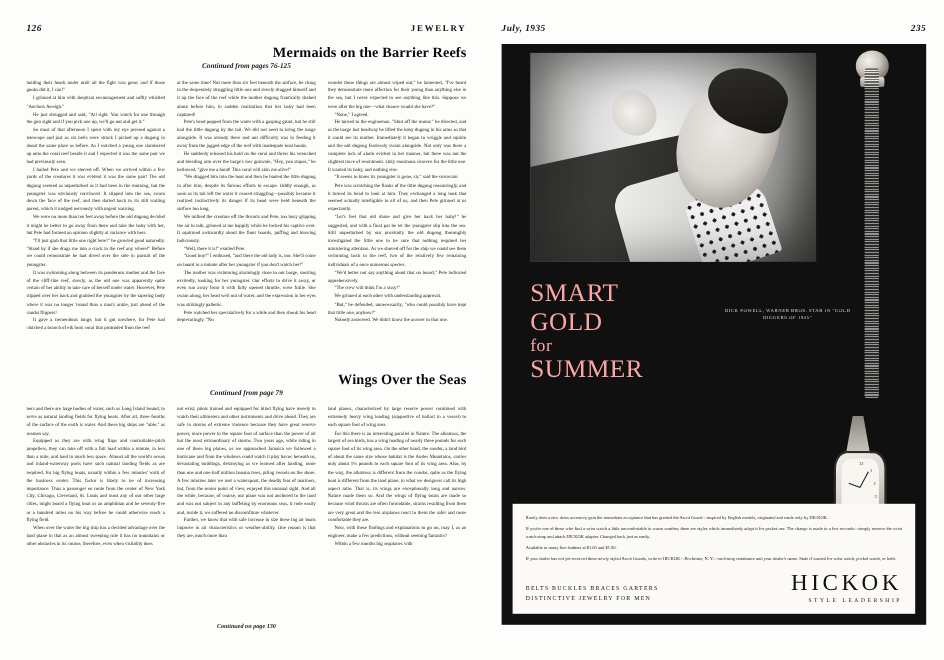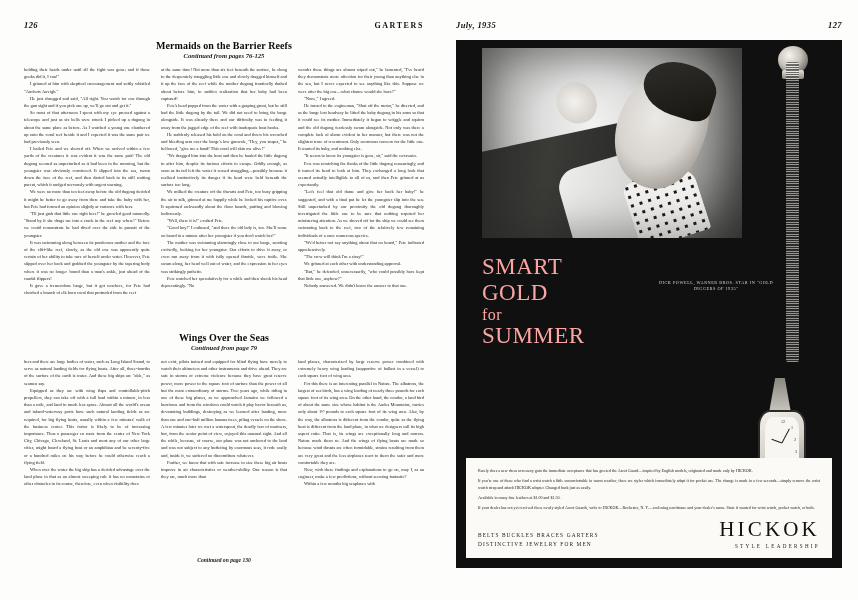--- a/index.html
+++ b/index.html
@@ -10,21 +10,21 @@
     overflow:hidden;
   }
   .spread{position:relative;width:858px;height:600px;display:flex;}
 
   
   .page-left{position:relative;width:446px;height:600px;background:#fdfdfb;box-sizing:border-box;padding:20px 22px 10px 24px;}
   .running-head{display:flex;justify-content:space-between;align-items:baseline;font-style:italic;font-weight:bold;font-size:8.5px;letter-spacing:.4px;color:#111;margin-bottom:10px;}
   .running-head .folio{font-style:italic;}
   .running-head .mag{font-style:normal;letter-spacing:1.6px;font-size:8px;}
 
-  .art-title{text-align:center;font-weight:bold;font-size:10px;letter-spacing:.1px;color:#0a0a0a;margin:2px 0 1px;}
+  .art-title{text-align:right;font-weight:bold;font-size:13px;letter-spacing:.1px;color:#0a0a0a;margin:2px 0 1px;}
   .art-sub{text-align:center;font-style:italic;font-weight:bold;font-size:6.6px;color:#1a1a1a;margin-bottom:7px;}
 
   .cols{column-count:3;column-gap:11px;}
   .cols p{
     margin:0;
     font-size:4.45px;
     line-height:1.62;
     text-align:justify;
     text-indent:6px;
     color:#23211f;
@@ -108,21 +108,21 @@
 </style>
 </head>
 <body>
 
 <div class="spread">
 
   <div class="page-left">
 
     <div class="running-head">
       <span class="folio">126</span>
-      <span class="mag">GARTERS</span>
+      <span class="mag">JEWELRY</span>
     </div>
 
     <div class="art-title">Mermaids on the Barrier Reefs</div>
     <div class="art-sub">Continued from pages 76-125</div>
 
     <div class="cols col-block">
       <p class="noind">holding their heads under until all the fight was gone; and if those gooks did it, I can!"</p>
       <p>I grinned at him with skeptical encouragement and softly whistled "Anchors Aweigh."</p>
       <p>He just shrugged and said, "All right. You watch for one through the gun sight and if you pick one up, we'll go out and get it."</p>
       <p>So most of that afternoon I spent with my eye pressed against a telescope and just as six bells were struck I picked up a dugong in about the same place as before. As I watched a young one clambered up onto the coral reef beside it and I expected it was the same pair we had previously seen.</p>
@@ -167,21 +167,21 @@
       <p>Now, with these findings and explanations to go on, may I, as an engineer, make a few predictions, without seeming fantastic?</p>
       <p>Within a few months big seaplanes with</p>
     </div>
     <div class="contd">Continued on page 130</div>
   </div>
 
   <div class="page-right">
 
     <div class="running-head">
       <span class="folio">July, 1935</span>
-      <span class="folio">127</span>
+      <span class="folio">235</span>
     </div>
 
     <div class="ad">
 
       <div class="photo-wrap">
         <div class="photo-bg"></div>
         <div class="ph-suit"></div>
         <div class="ph-shirt"></div>
         <div class="ph-dots"></div>
         <div class="ph-head"></div>

